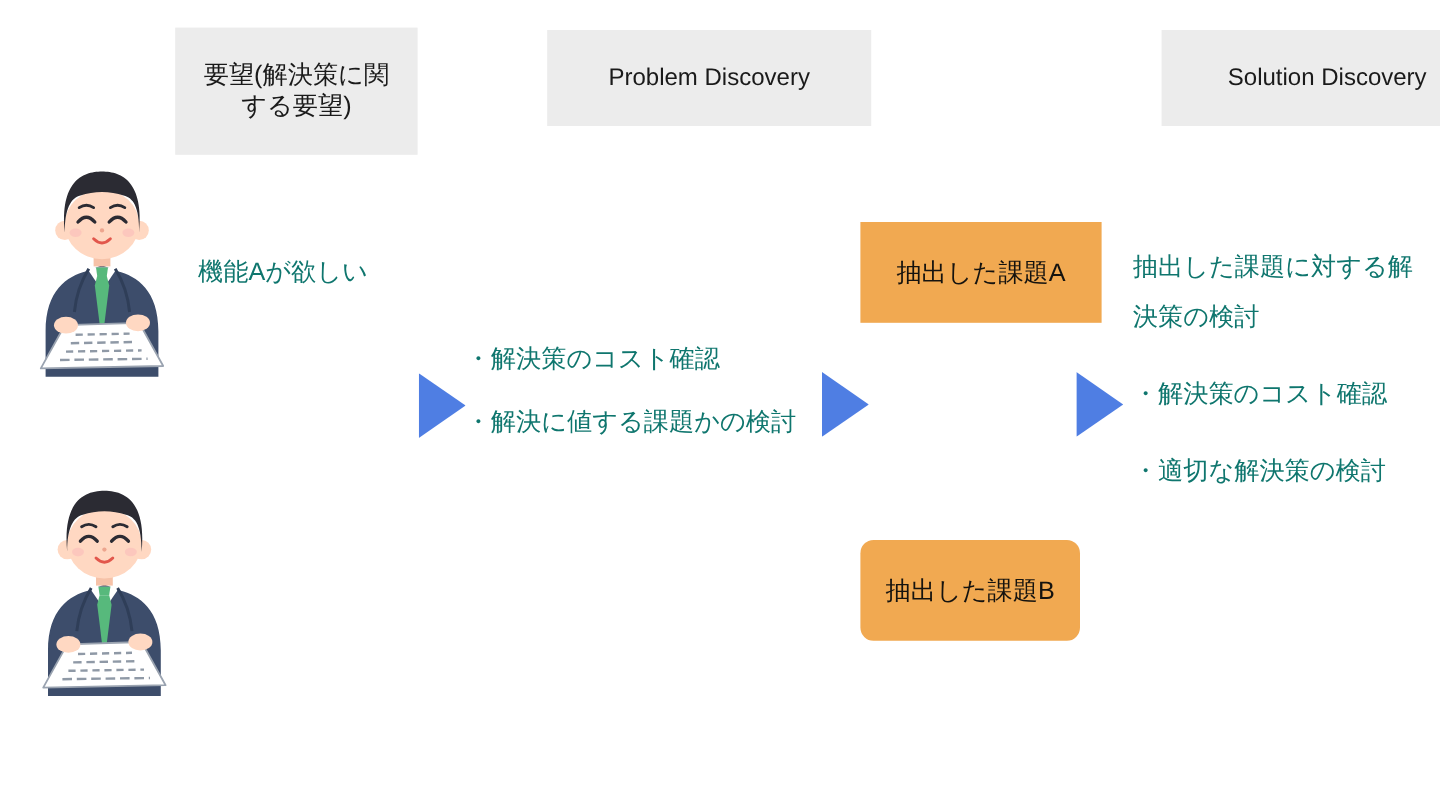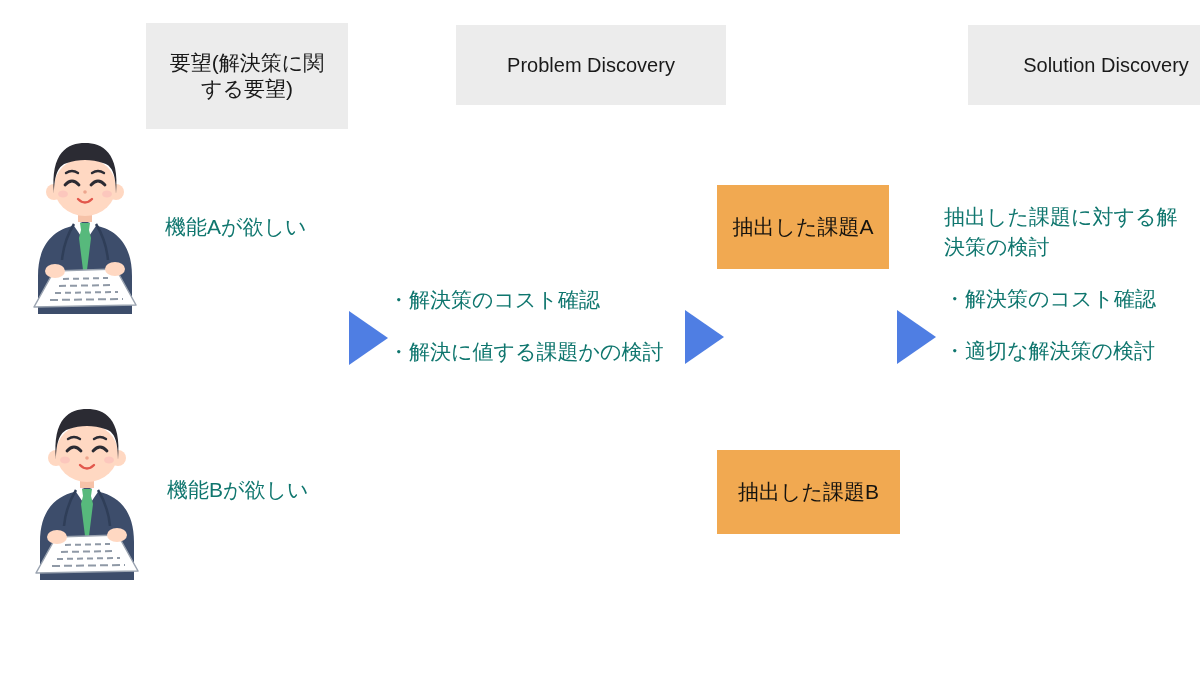--- a/index.html
+++ b/index.html
@@ -32,21 +32,21 @@
 
   
   .arrow { width:39px; height:54px; }
   .arrow polygon { fill:var(--arrow-blue,#4f7ee3); }
 
   
   .bullets .line { margin-bottom:24px; }
   .bullets .line:last-child { margin-bottom:0;text-align:center; }
   .solution-col .para { margin-bottom:22px; }
   .solution-col .para:last-child { margin-bottom:0; }
-  .solution-col .txt { line-height:30px; }
+  .solution-col .txt { line-height:42px; }
 
   .person { display:block; }
 </style>
 </head>
 <body>
 
 <div class="canvas">
 
   <svg width="0" height="0" style="position:absolute" aria-hidden="true">
     <defs>
@@ -101,37 +101,36 @@
   <div class="abs lane-header" style="left:968px; top:25px; width:276px; height:80px;">Solution Discovery</div>
 
   <svg class="abs person" style="left:28px; top:136px;" width="114" height="188" viewBox="0 0 114 188">
     <use href="#businessman"></use>
   </svg>
   <div class="abs txt" style="left:165px; top:213px;">機能Aが欲しい</div>
 
   <svg class="abs person" style="left:30px; top:402px;" width="114" height="188" viewBox="0 0 114 188">
     <use href="#businessman"></use>
   </svg>
-  <div class="abs txt" style="left:167px; top:476px;">機能Bが欲しい</div>
 
   <svg class="abs arrow" style="left:349px; top:311px;" viewBox="0 0 39 54">
     <polygon points="0,0 39,27 0,54"></polygon>
   </svg>
 
   <div class="abs bullets" style="left:388px; top:286px;">
     <div class="line txt">・解決策のコスト確認</div>
     <div class="line txt">・解決に値する課題かの検討</div>
   </div>
 
   <svg class="abs arrow" style="left:685px; top:310px;" viewBox="0 0 39 54">
     <polygon points="0,0 39,27 0,54"></polygon>
   </svg>
 
-  <div class="abs issue-box" style="left:717px; top:185px; width:172px; height:84px;">抽出した課題A</div>
-  <div class="abs issue-box" style="left:717px; top:450px; width:183px; height:84px;">抽出した課題B</div>
+  <div class="abs issue-box" style="left:717px; top:185px; width:201px; height:84px;">抽出した課題A</div>
+  <div class="abs issue-box" style="left:717px; top:450px; width:183px; height:84px;border-radius:11px;">抽出した課題B</div>
 
   <svg class="abs arrow" style="left:897px; top:310px;" viewBox="0 0 39 54">
     <polygon points="0,0 39,27 0,54"></polygon>
   </svg>
 
   <div class="abs solution-col" style="left:944px; top:202px; width:256px;">
     <div class="para txt">抽出した課題に対する解
 決策の検討</div>
     <div class="para txt">・解決策のコスト確認</div>
     <div class="para txt">・適切な解決策の検討</div>

